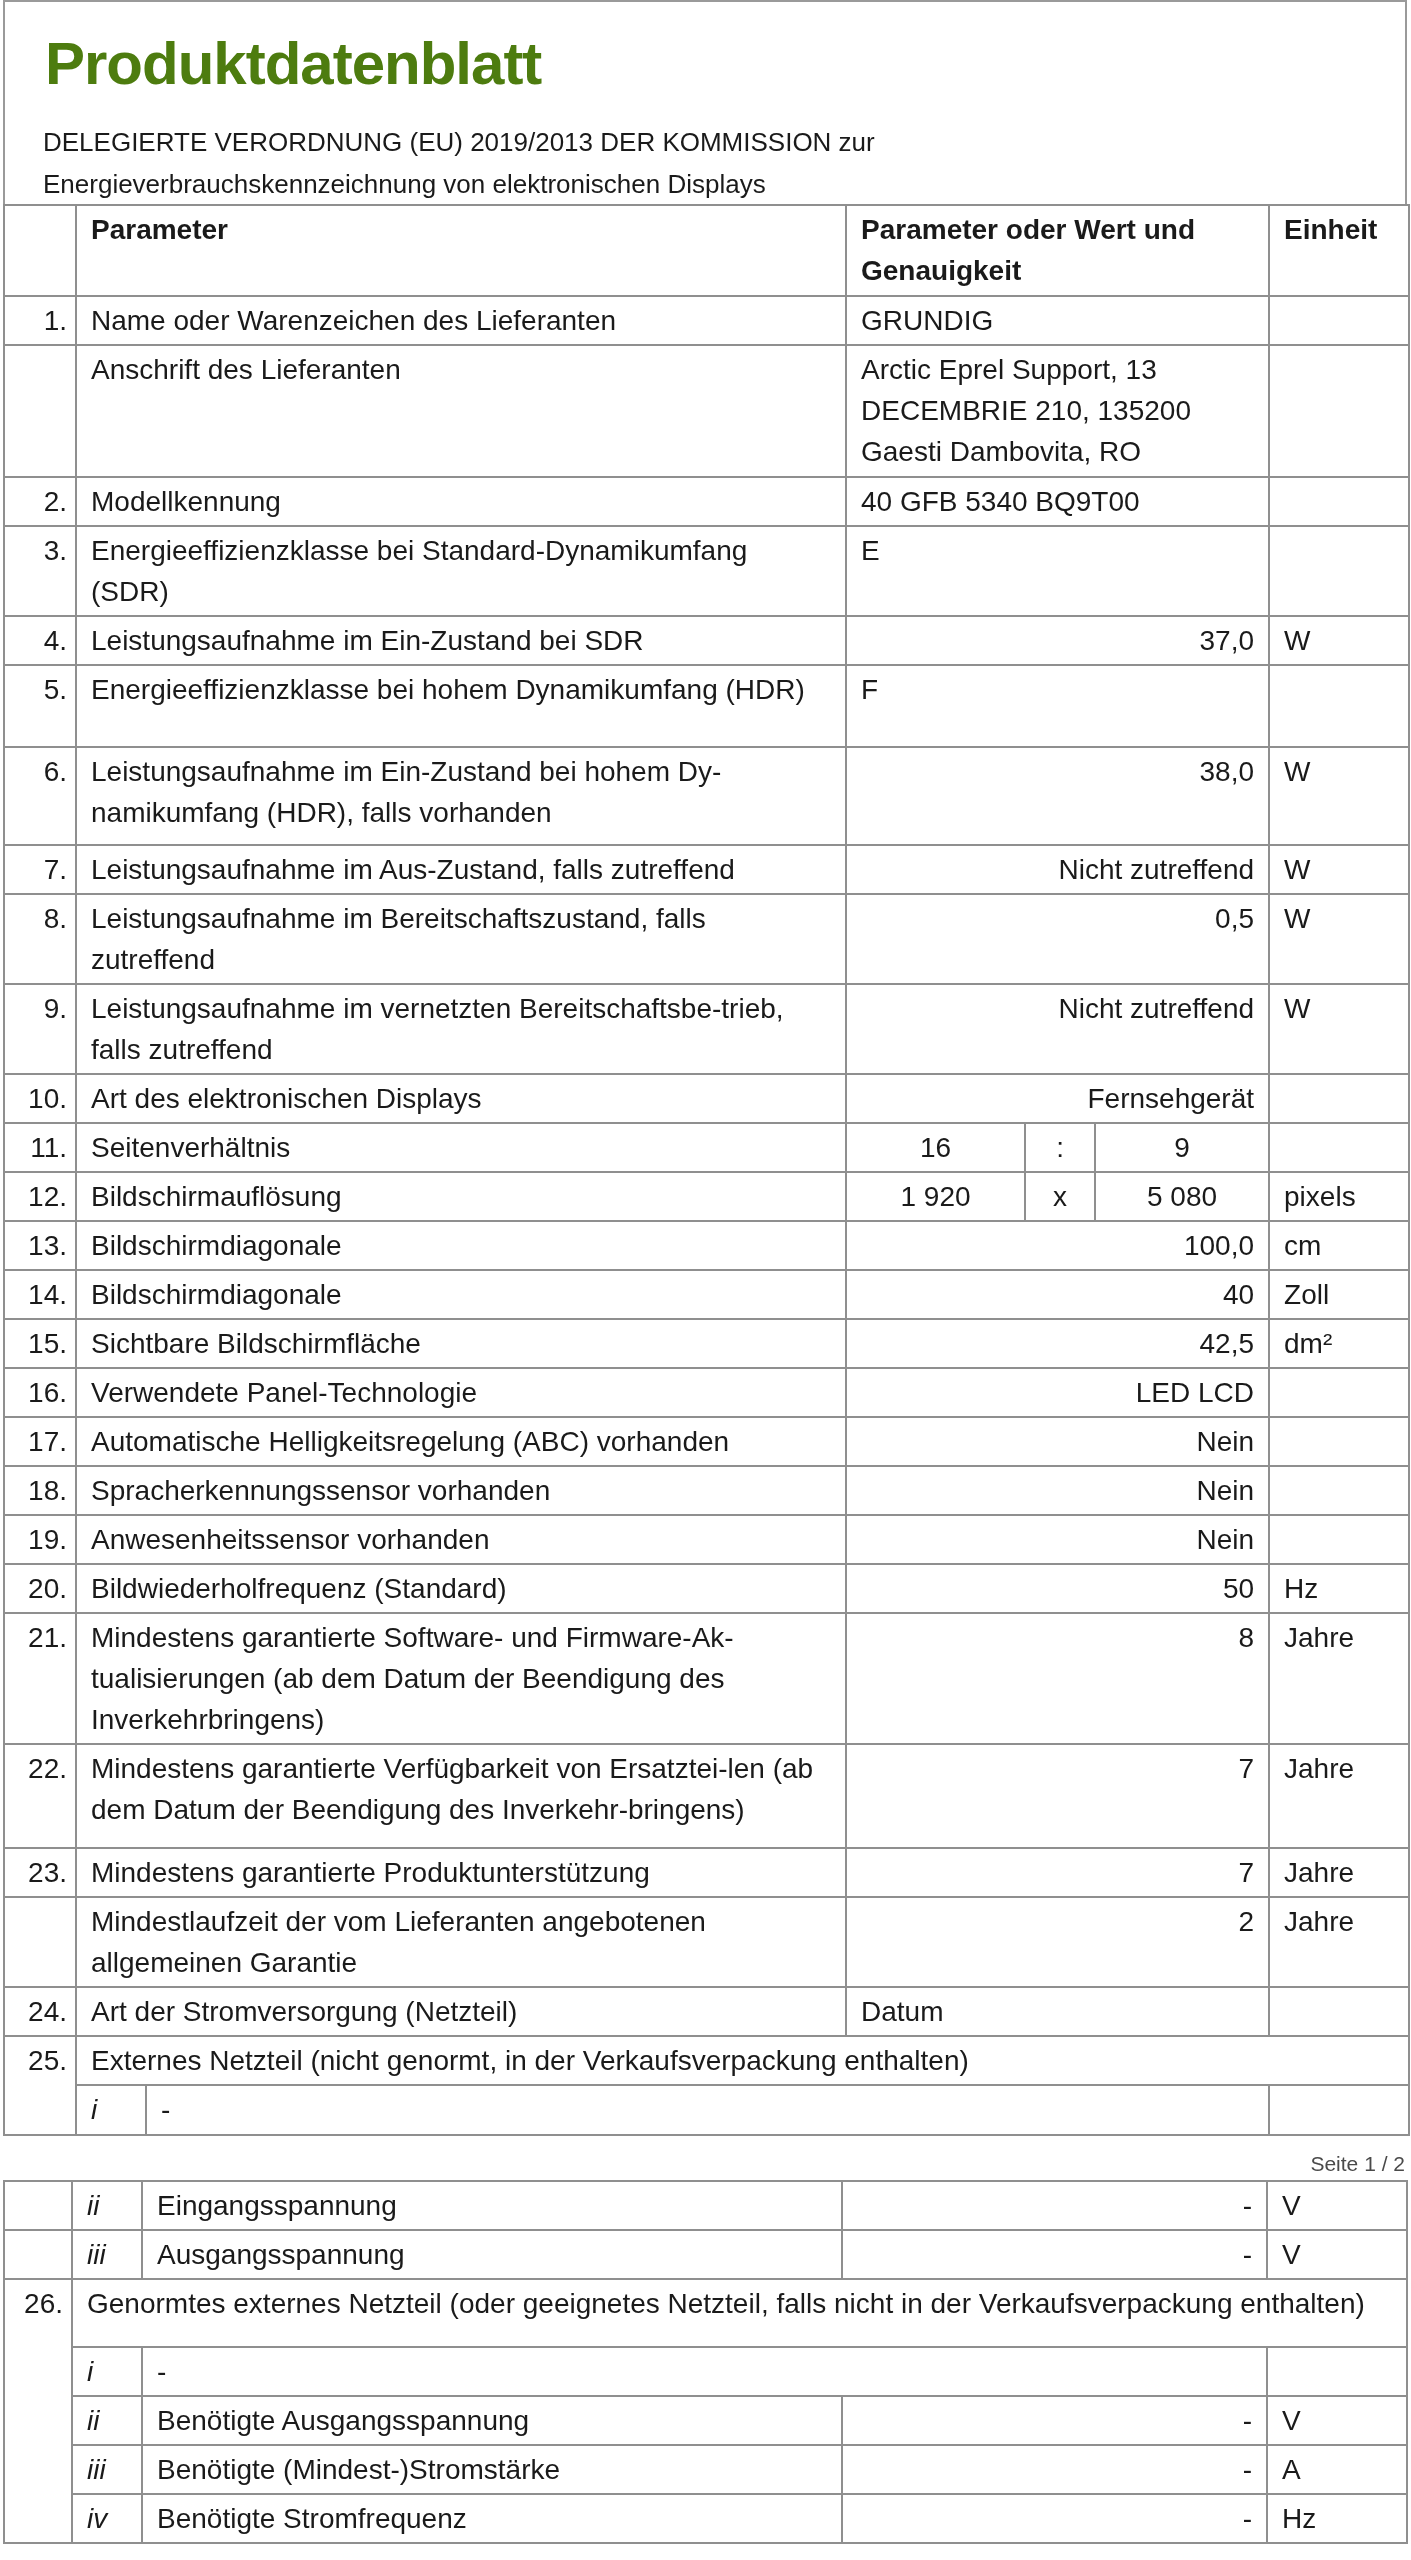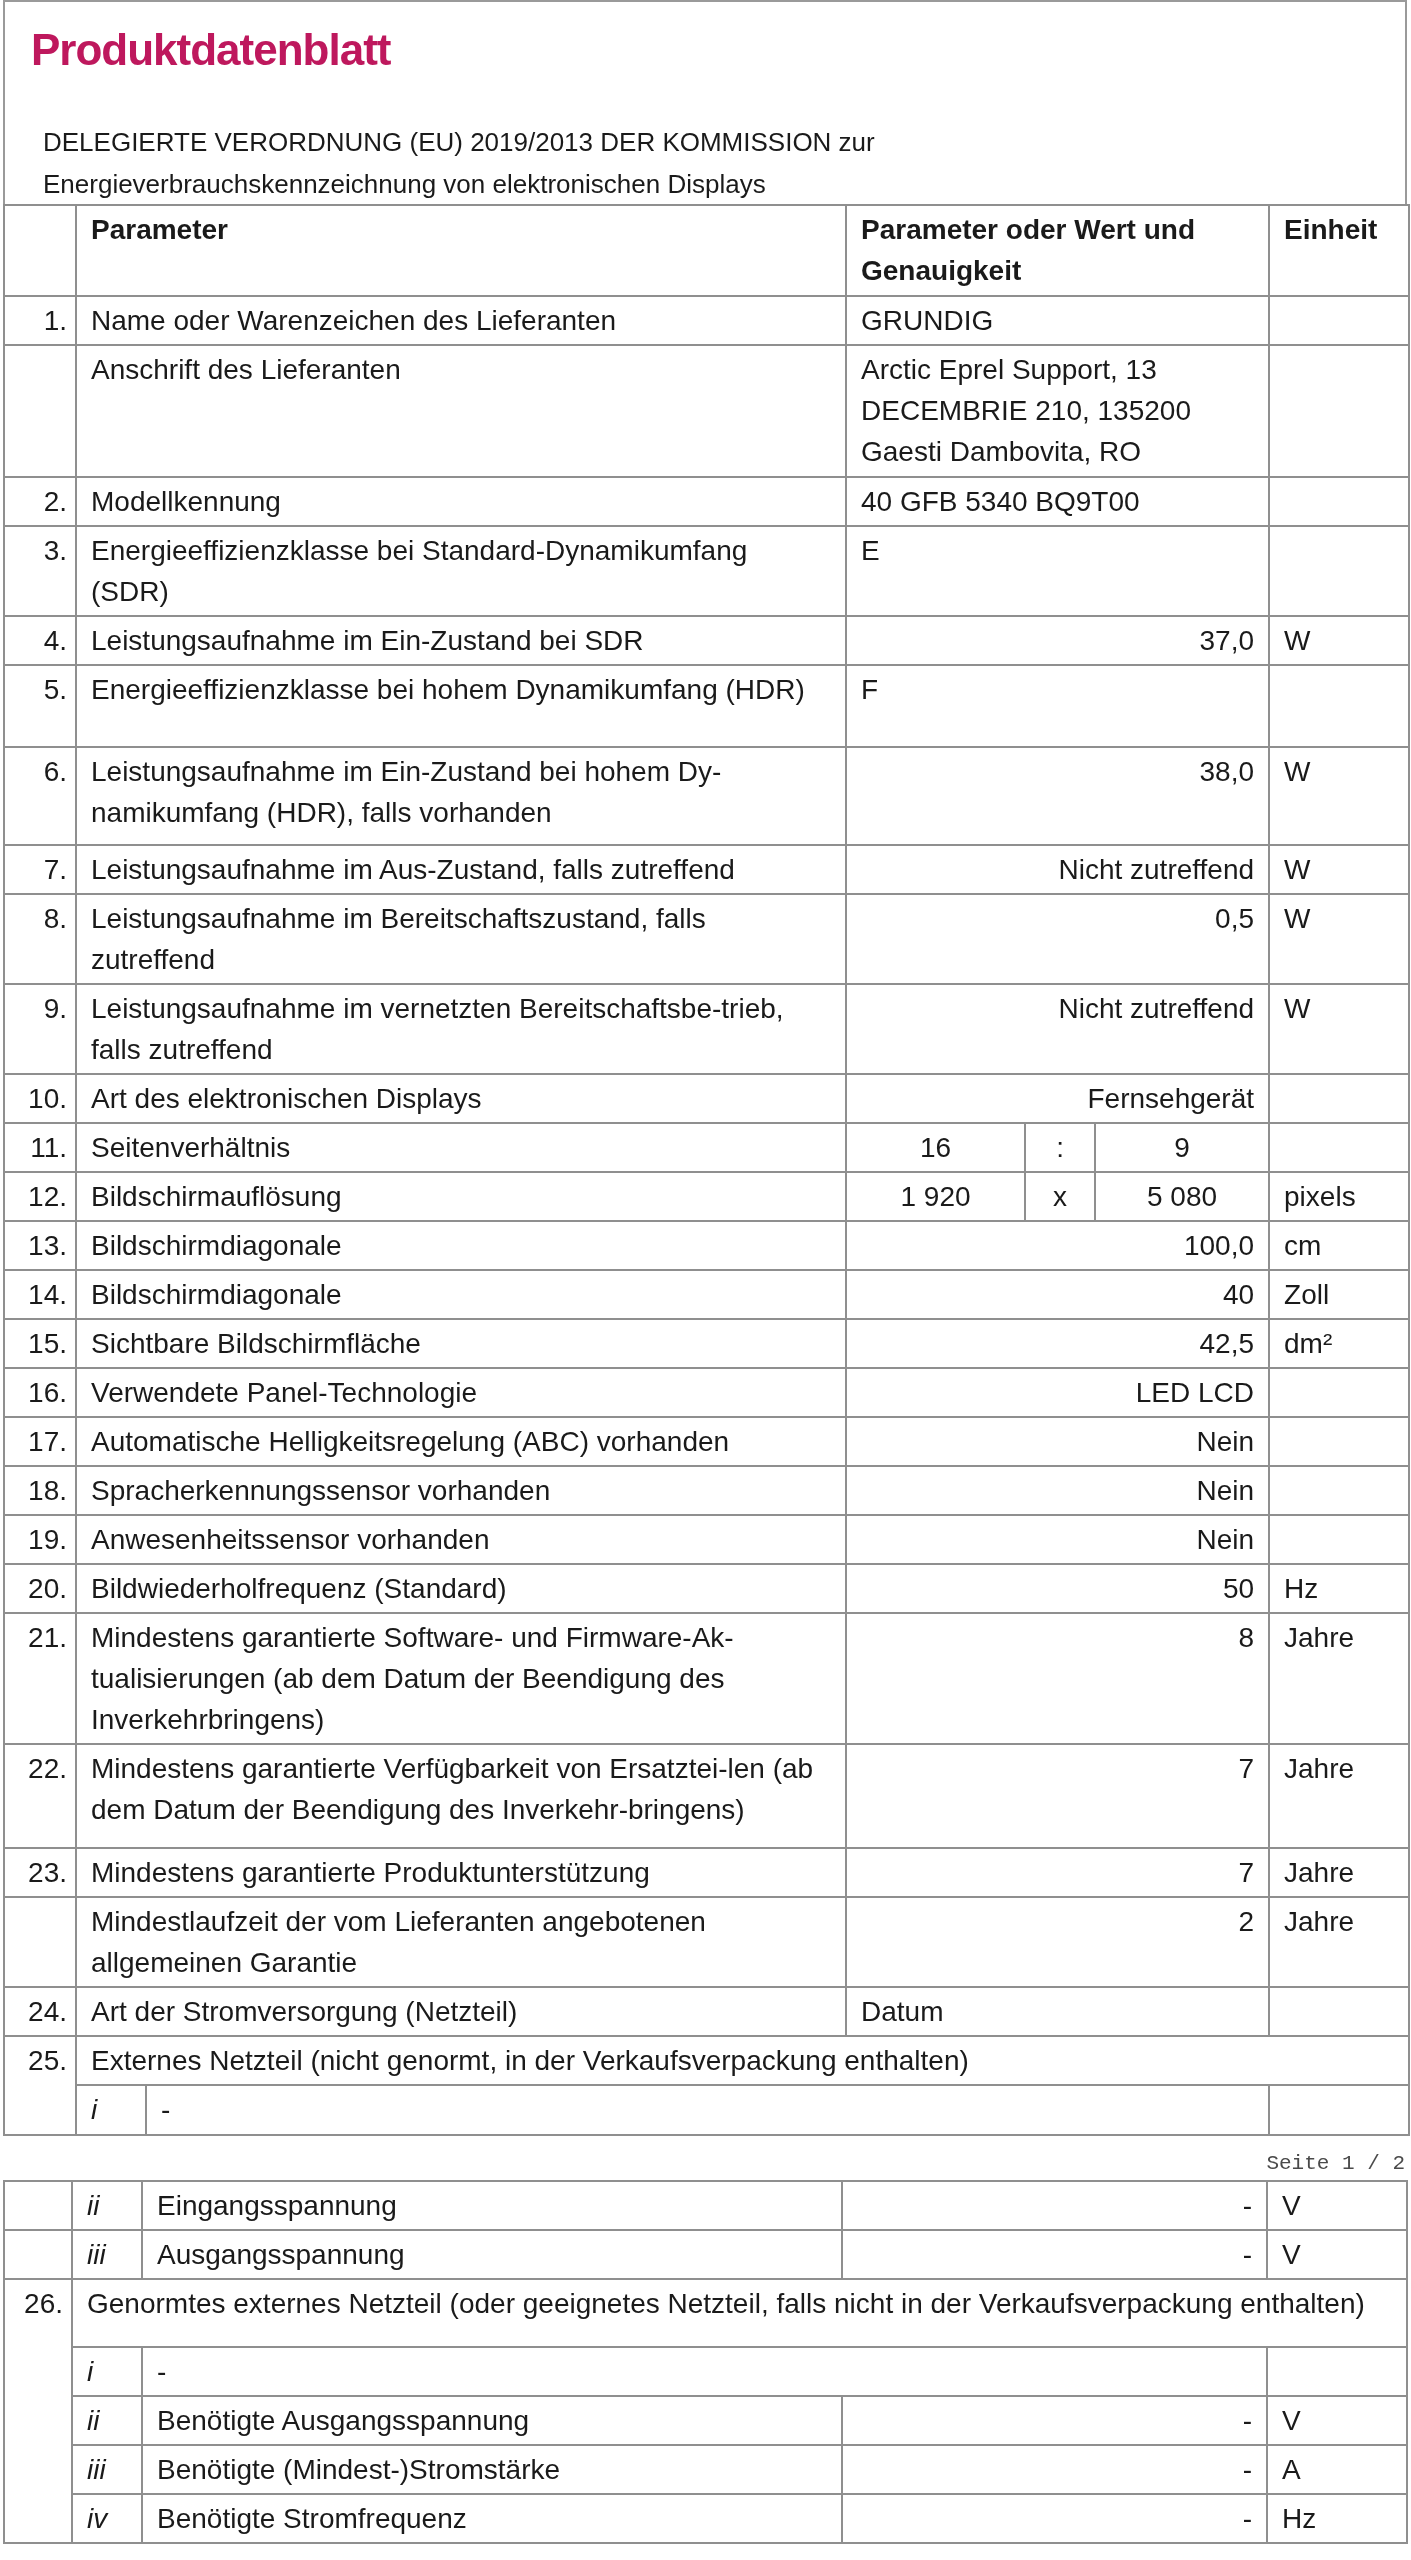--- a/index.html
+++ b/index.html
@@ -6,43 +6,43 @@
   body {
     width: 1411px; height: 2560px; position: relative; overflow: hidden;
     font-family: "Liberation Sans", "DejaVu Sans", sans-serif;
     color: #1a1a1a;
   }
   .header-box {
     position: absolute; left: 3px; top: 0; width: 1404px; height: 204px;
     border: 2px solid #9a9a9a; border-bottom: none; box-sizing: border-box;
   }
   .title {
-    position: absolute; left: 22px; top: 8px; margin: 4px;
-    font-size: 44px; font-weight: bold; color: #be185d; letter-spacing: -1px;
+    position: absolute; left: 22px; top: 8px; margin: 18px;
+    font-size: 60px; font-weight: bold; color: #4d7c0f; letter-spacing: -1px;
     line-height: 72px;
   }
   .subtitle {
     position: absolute; left: 22px; top: 103px; margin: 16px;
     font-size: 26px; line-height: 42px; color: #1a1a1a; width: 1300px;
   }
   table.sheet {
     position: absolute; left: 3px; border-collapse: collapse; table-layout: fixed;
     font-size: 28px; line-height: 41px;
   }
   table.sheet td, table.sheet th {
     border: 2px solid #8f8f8f; padding: 3px 14px 3px 14px; vertical-align: top;
     box-sizing: border-box; font-weight: normal; text-align: left;
   }
   table.sheet th { font-weight: bold; }
   .num { text-align: right !important; padding-right: 8px !important; padding-left: 4px !important; }
   .right { text-align: right !important; }
   .center { text-align: center !important; }
   .ital { font-style: italic; }
   .page-num {
-    position: absolute; right: 6px; top: 2152px; font-size: 21px; color: #4a4a4a; font-family: Liberation Mono, monospace;
+    position: absolute; right: 6px; top: 2152px; font-size: 21px; color: #4a4a4a;
   }
   #t1 { top: 204px; width: 1405px; border-radius: 31px; }
   #t2 { top: 2180px; width: 1403px; }
 </style>
 </head>
 <body>
 
 <div class="header-box">
   <h1 class="title">Produktdatenblatt</h1>
   <div class="subtitle">

